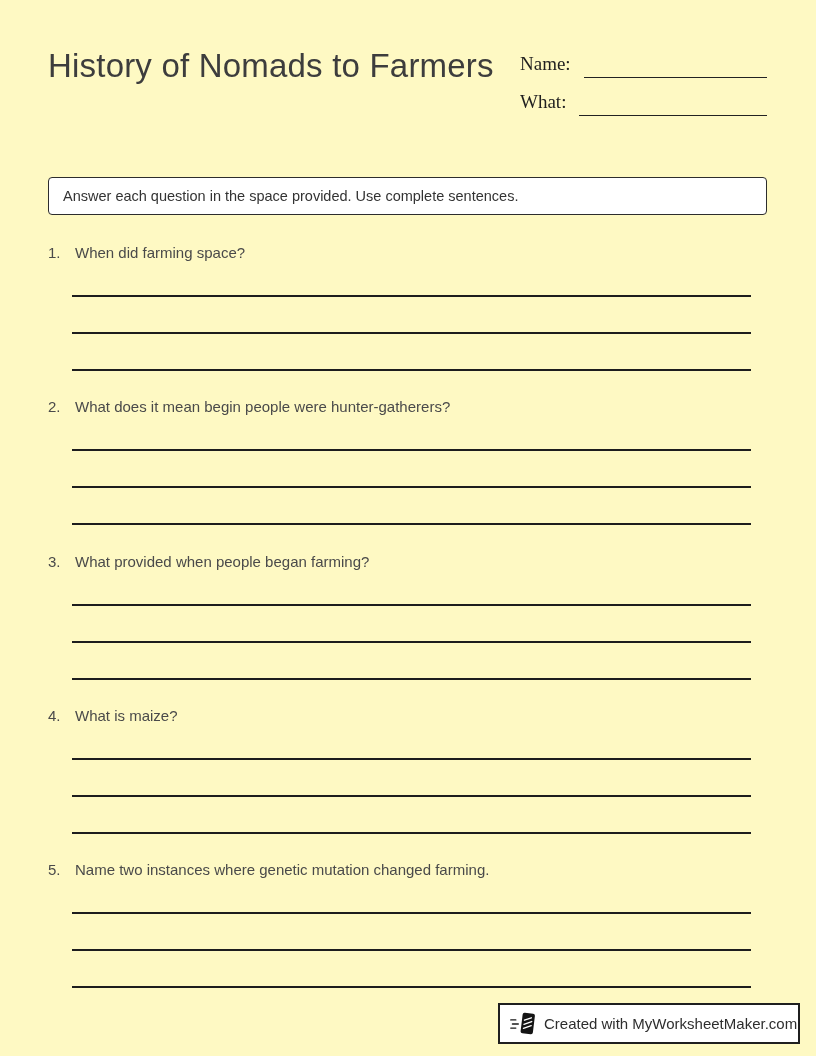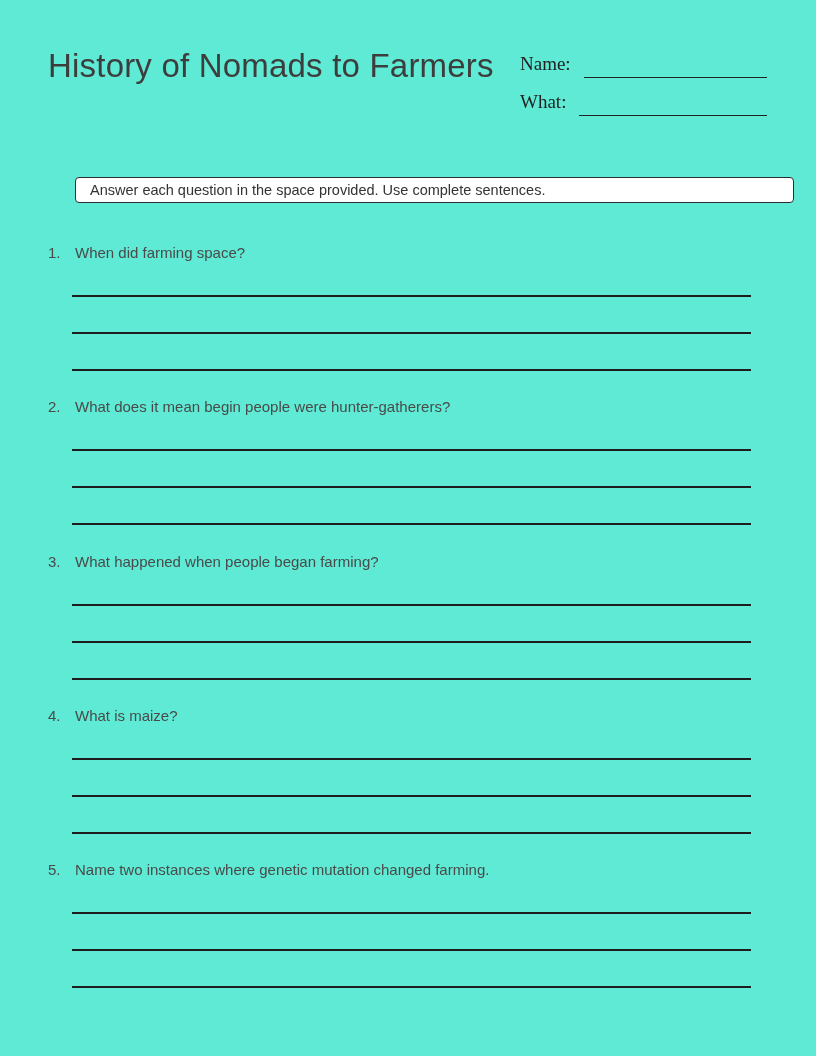--- a/index.html
+++ b/index.html
@@ -1,21 +1,21 @@
 <!DOCTYPE html>
 <html><head>
 <meta charset="utf-8">
 <style>
   * { margin: 0; padding: 0; box-sizing: border-box; }
   html, body { background: #ffffff; }
   .page {
     position: relative;
     width: 816px;
     height: 1056px;
-    background: #5eead4;
+    background: #fef9c3;
     font-family: "Liberation Sans", sans-serif;
     overflow: hidden;
   }
 
   
   .title {
     position: absolute;
     left: 48px;
     top: 46px;
     width: 460px;
@@ -52,30 +52,29 @@
     border-bottom: 1px solid #222222;
     height: 24px;
   }
 
   
   .instruction-box {
     position: absolute;
     left: 48px;
     top: 177px;
     width: 719px;
-    height: 26px;
+    height: 38px;
     border: 1px solid #2d2d2d;
     border-radius: 4px;
     display: flex;
     align-items: center;
     padding-left: 14px;
     font-size: 14.5px;
     color: #333333;
     background: #ffffff;
-    margin-left: 27px;
   }
 
   
   .question {
     position: absolute;
     left: 48px;
     width: 703px;
   }
   .q-row {
     display: flex;
@@ -166,21 +165,21 @@
     <div class="answer-lines">
       <div class="answer-line"></div>
       <div class="answer-line"></div>
       <div class="answer-line"></div>
     </div>
   </div>
 
   <div class="question q3">
     <div class="q-row">
       <span class="q-num">3.</span>
-      <span class="q-text">What happened when people began farming?</span>
+      <span class="q-text">What provided when people began farming?</span>
     </div>
     <div class="answer-lines">
       <div class="answer-line"></div>
       <div class="answer-line"></div>
       <div class="answer-line"></div>
     </div>
   </div>
 
   <div class="question q4">
     <div class="q-row">
@@ -199,14 +198,36 @@
       <span class="q-num">5.</span>
       <span class="q-text">Name two instances where genetic mutation changed farming.</span>
     </div>
     <div class="answer-lines">
       <div class="answer-line"></div>
       <div class="answer-line"></div>
       <div class="answer-line"></div>
     </div>
   </div>
 
+  <div class="footer-credit">
+    <span class="footer-icon">
+      <svg viewBox="0 0 34 30" width="28" height="26" aria-hidden="true">
+
+        <g stroke="#1a1a1a" stroke-width="1.8" stroke-linecap="round">
+          <line x1="1" y1="10" x2="7" y2="10"></line>
+          <line x1="3" y1="15" x2="10" y2="15"></line>
+          <line x1="1" y1="20" x2="7" y2="20"></line>
+        </g>
+
+        <g transform="rotate(7 22 15)">
+          <rect x="14" y="2" width="15" height="25" rx="2.5" fill="#141414"></rect>
+          <g stroke="#ffffff" stroke-width="1.6" stroke-linecap="round">
+            <line x1="17" y1="11" x2="25" y2="7"></line>
+            <line x1="17" y1="16" x2="26" y2="11.5"></line>
+            <line x1="17" y1="21" x2="26" y2="16.5"></line>
+          </g>
+        </g>
+      </svg>
+    </span>
+    <span class="footer-text">Created with MyWorksheetMaker.com</span>
+  </div>
 
 </div>
 
 </body></html>

